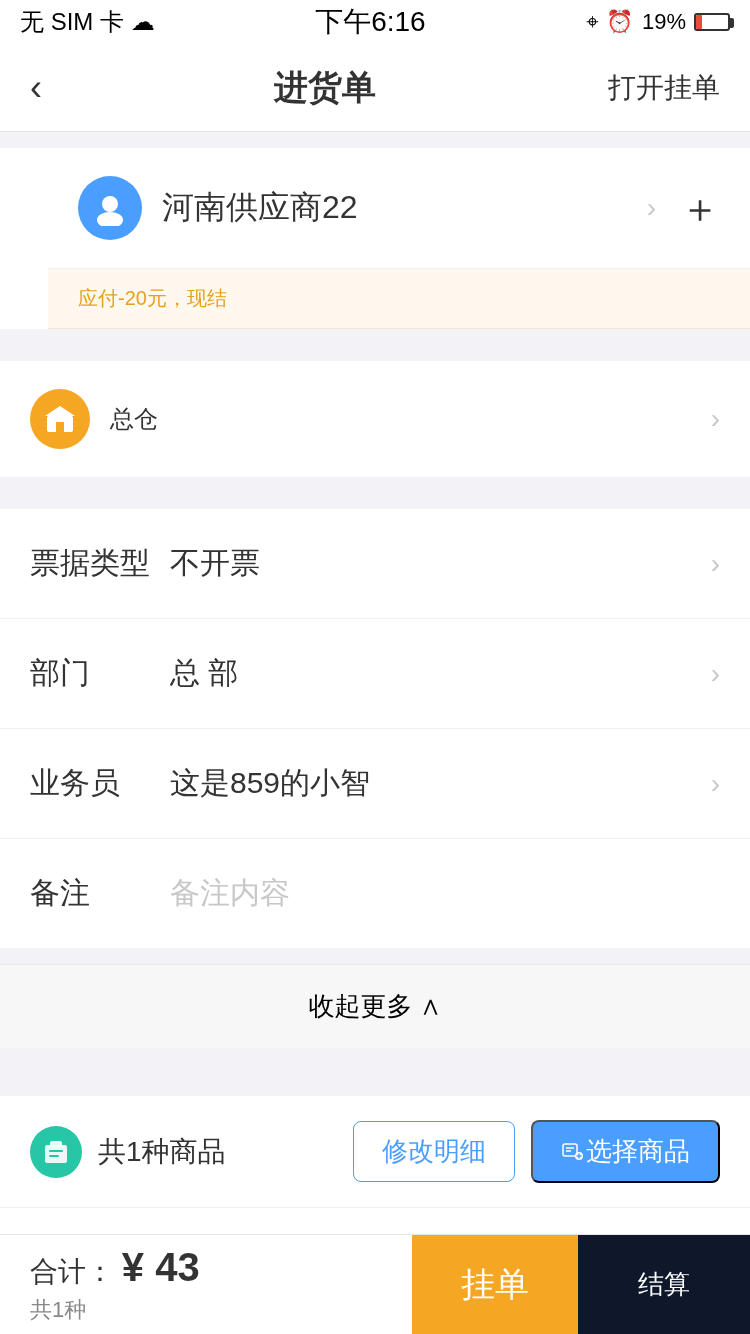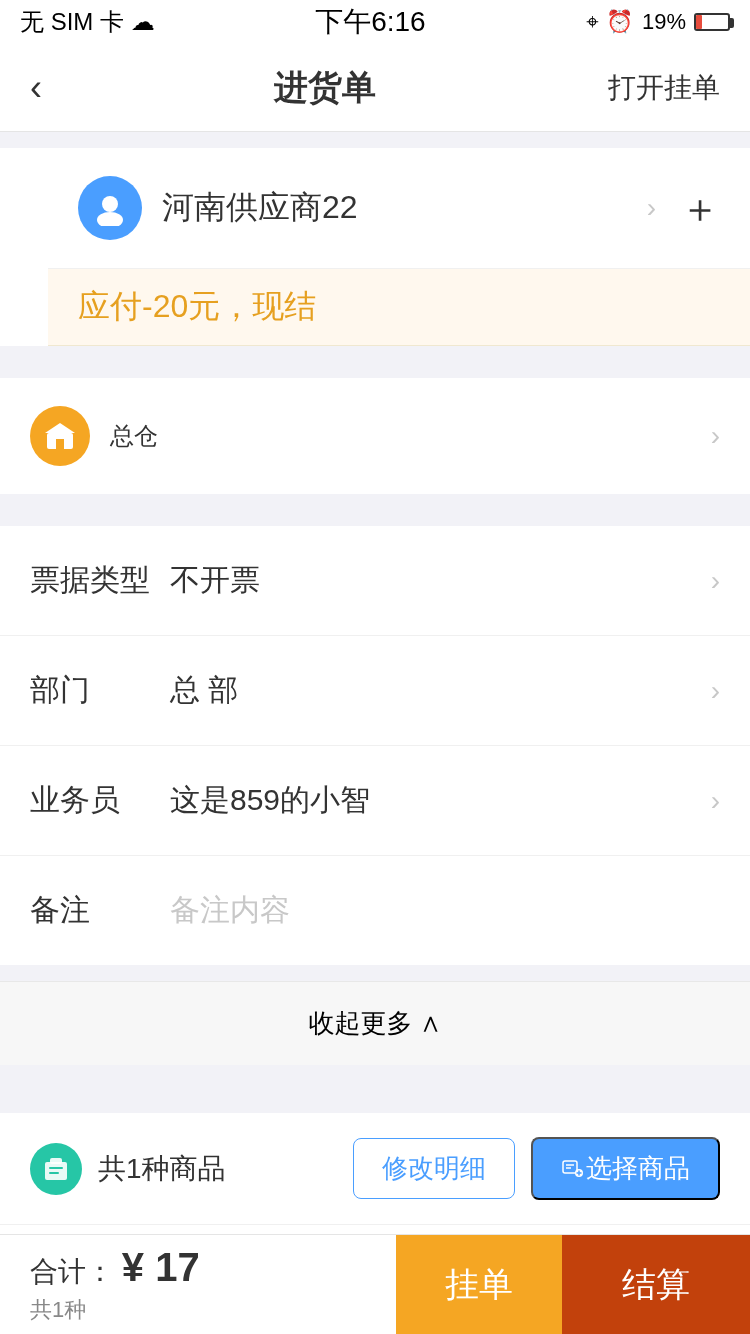--- a/index.html
+++ b/index.html
@@ -95,21 +95,21 @@
       align-items: center;
       gap: 24px;
     }
     .chevron-icon { color: #c8c8c8; font-size: 28px; }
     .plus-icon { color: #333; font-size: 40px; font-weight: 300; }
 
     
     .notice-bar {
       background: #fff8ee;
       padding: 16px 30px;
-      font-size: 32px;
+      font-size: 20px;
       color: #e6a020;
       border-bottom: 1px solid #f0e8d0;
     }
 
     
     .warehouse-section {
       background: #fff;
       margin-top: 16px;
       margin-bottom: 16px;
     }
@@ -297,26 +297,26 @@
       width: 166px;
       background: #f5a623;
       display: flex;
       align-items: center;
       justify-content: center;
       font-size: 34px;
       color: #fff;
       font-weight: 500;
     }
     .footer-btn-checkout {
-      width: 188px;
-      background: #c2410c;
-      display: flex;
-      align-items: center;
-      justify-content: center;
-      font-size: 34px;
+      width: 172px;
+      background: #0f172a;
+      display: flex;
+      align-items: center;
+      justify-content: center;
+      font-size: 26px;
       color: #fff;
       font-weight: 500;
     }
   </style>
 </head>
 <body>
 
 <div class="status-bar">
   <div class="status-left">
     <span>无 SIM 卡 ☁</span>
@@ -449,19 +449,19 @@
       </div>
     </div>
     <span class="product-more">•••</span>
   </div>
 </div>
 
 <div class="footer">
   <div class="footer-total">
     <div>
       <span class="footer-total-label">合计：</span>
-      <span class="footer-total-amount">¥ 17</span>
+      <span class="footer-total-amount">¥ 43</span>
     </div>
     <div class="footer-count">共1种</div>
   </div>
   <div class="footer-btn-hold">挂单</div>
   <div class="footer-btn-checkout">结算</div>
 </div>
 
 </body></html>

